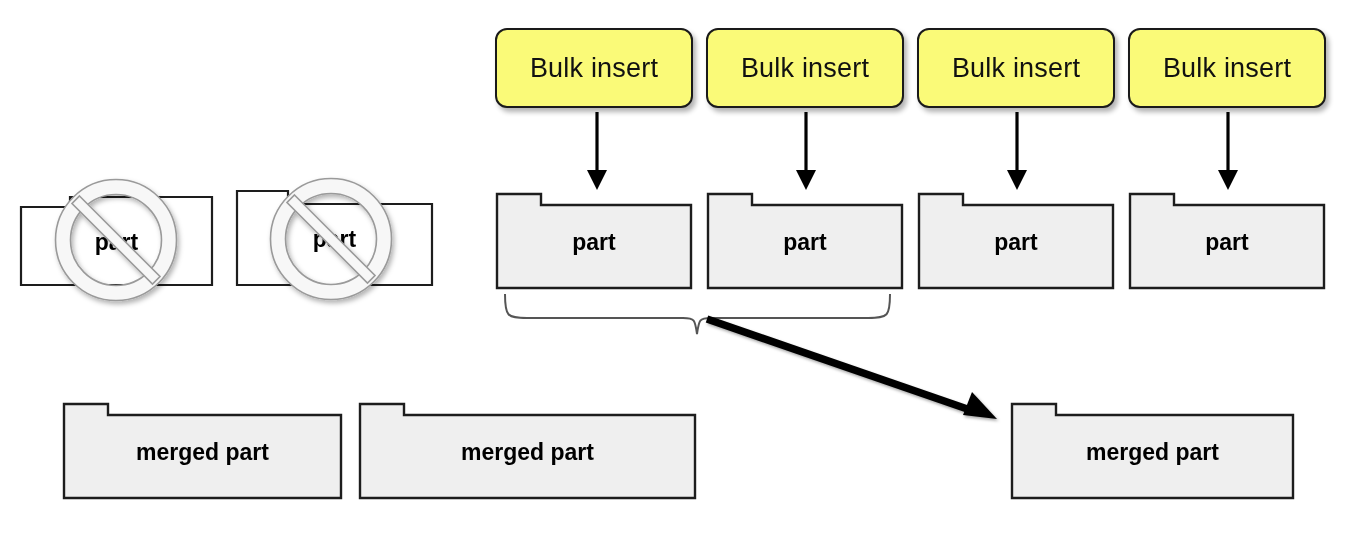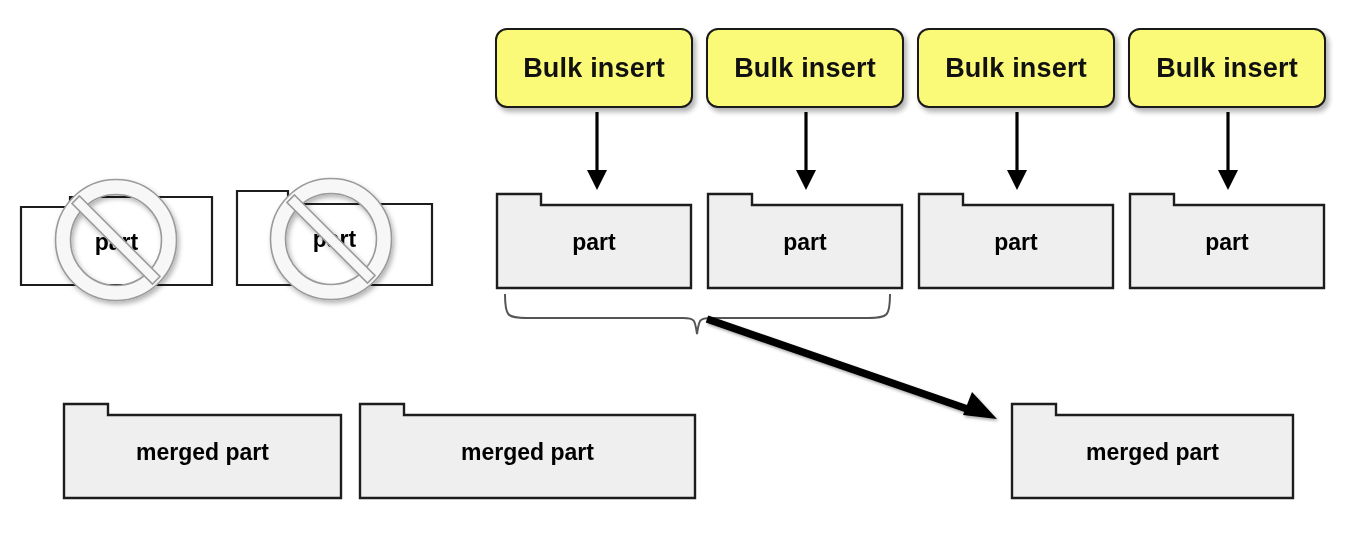--- a/index.html
+++ b/index.html
@@ -20,21 +20,21 @@
   .bulk-box {
     position: absolute;
     box-sizing: border-box;
     background: #FAFA78;
     border: 2px solid #1a1a1a;
     border-radius: 12px;
     display: flex;
     align-items: center;
     justify-content: center;
     font-size: 27px;
-    font-weight: 700;
+    font-weight: 400;
     color: #111111;
     letter-spacing: 0.2px;
     box-shadow: 3px 4px 5px rgba(0,0,0,0.30);
   }
 
   
   .folder {
     position: absolute;
     box-sizing: border-box;
   }

